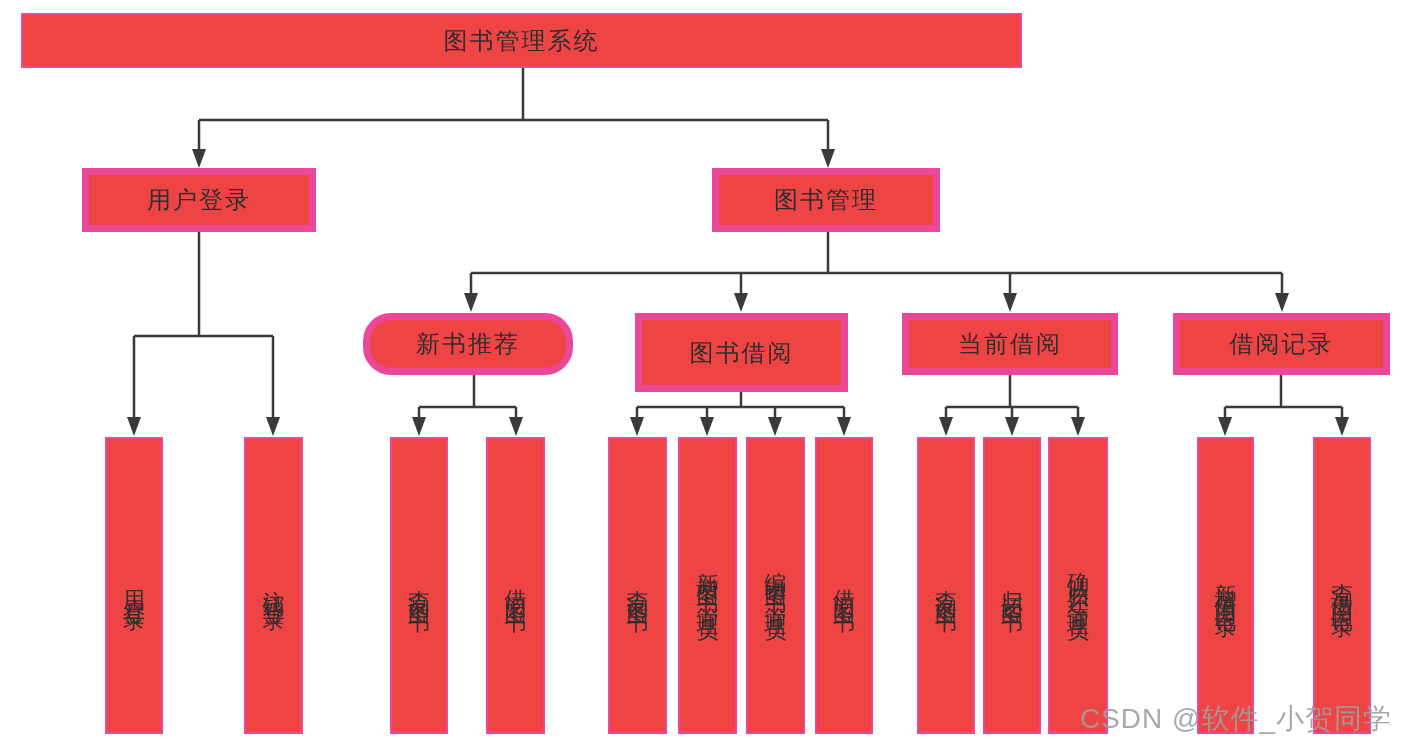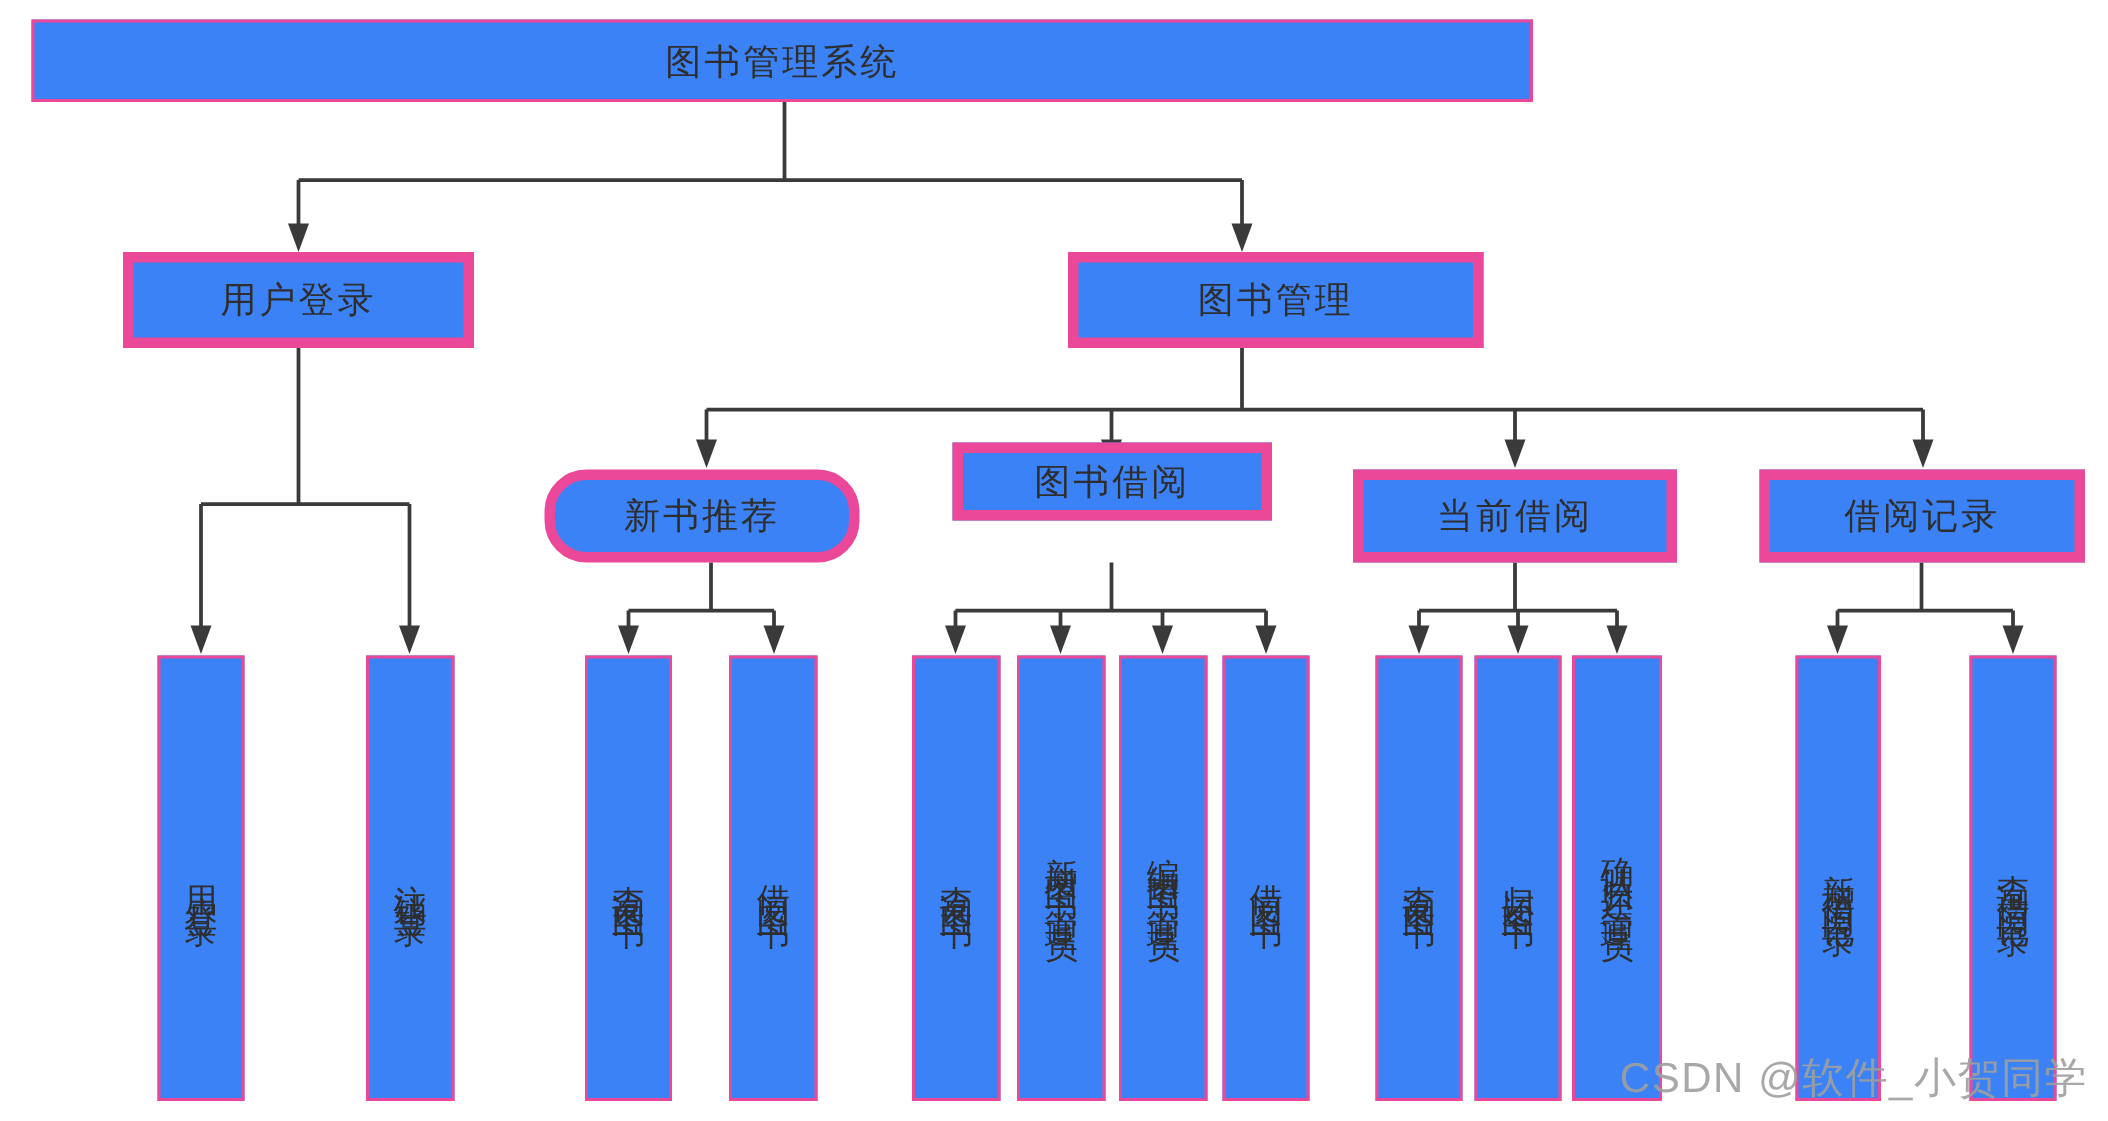--- a/index.html
+++ b/index.html
@@ -11,21 +11,21 @@
     font-family: "Liberation Sans", "DejaVu Sans", sans-serif;
     overflow: hidden;
   }
   svg.connectors {
     position: absolute;
     left: 0; top: 0;
     width: 1405px; height: 747px;
   }
   .box {
     position: absolute;
-    background: #3b82f6;
+    background: #ef4444;
     border: 7px solid #ec4899;
     box-sizing: border-box;
     display: flex;
     align-items: center;
     justify-content: center;
     color: #2e2e2e;
   }
   .h-box {
     font-size: 24px;
     letter-spacing: 2px;
@@ -99,24 +99,24 @@
       <polygon points="1005,417 1019,417 1012,436"></polygon>
       <polygon points="1071,417 1085,417 1078,436"></polygon>
       <polygon points="1218,417 1232,417 1225,436"></polygon>
       <polygon points="1335,417 1349,417 1342,436"></polygon>
     </g>
   </svg>
 
   <div class="box h-box root-box">图书管理系统</div>
 
   <div class="box h-box" style="left:82px; top:168px; width:234px; height:64px;">用户登录</div>
-  <div class="box h-box" style="left:712px; top:168px; width:277px; height:64px;text-align:center;">图书管理</div>
+  <div class="box h-box" style="left:712px; top:168px; width:228px; height:64px;text-align:center;">图书管理</div>
 
   <div class="box h-box" style="left:363px; top:313px; width:210px; height:62px;border-radius:28px;">新书推荐</div>
-  <div class="box h-box" style="left:635px; top:295px; width:213px; height:52px;">图书借阅</div>
+  <div class="box h-box" style="left:635px; top:313px; width:213px; height:79px;">图书借阅</div>
   <div class="box h-box" style="left:1173px; top:313px; width:217px; height:62px;">借阅记录</div>
   <div class="box h-box" style="left:902px; top:313px; width:216px; height:62px;">当前借阅</div>
 
   <div class="box v-box" style="left:105px; width:58px;">
     <span class="v-text">用户登录</span>
   </div>
   <div class="box v-box" style="left:244px; width:59px;">
     <span class="v-text">注销登录</span>
   </div>
 

